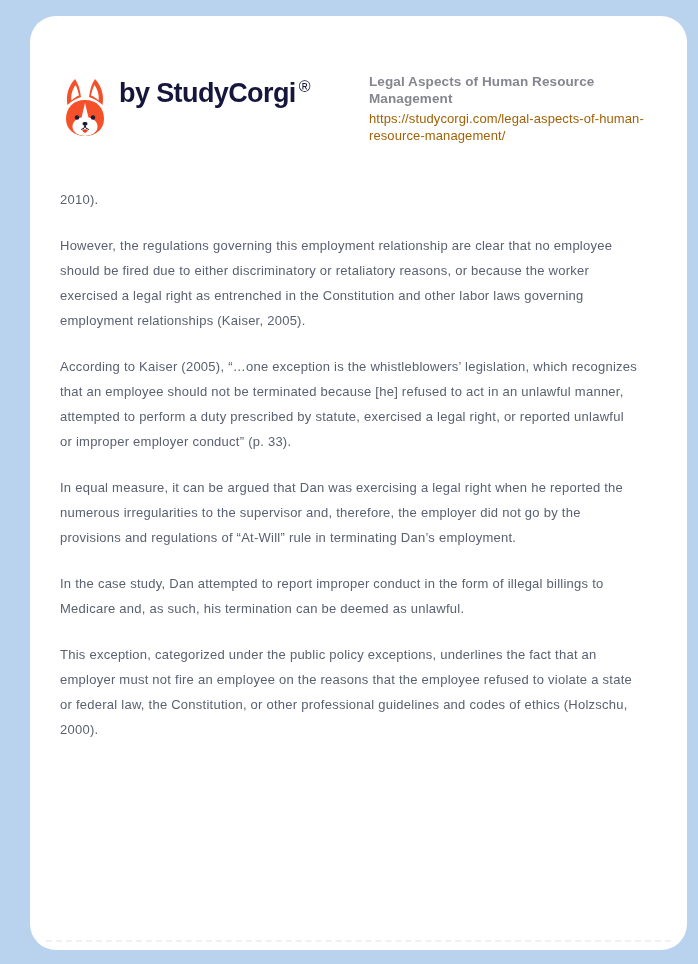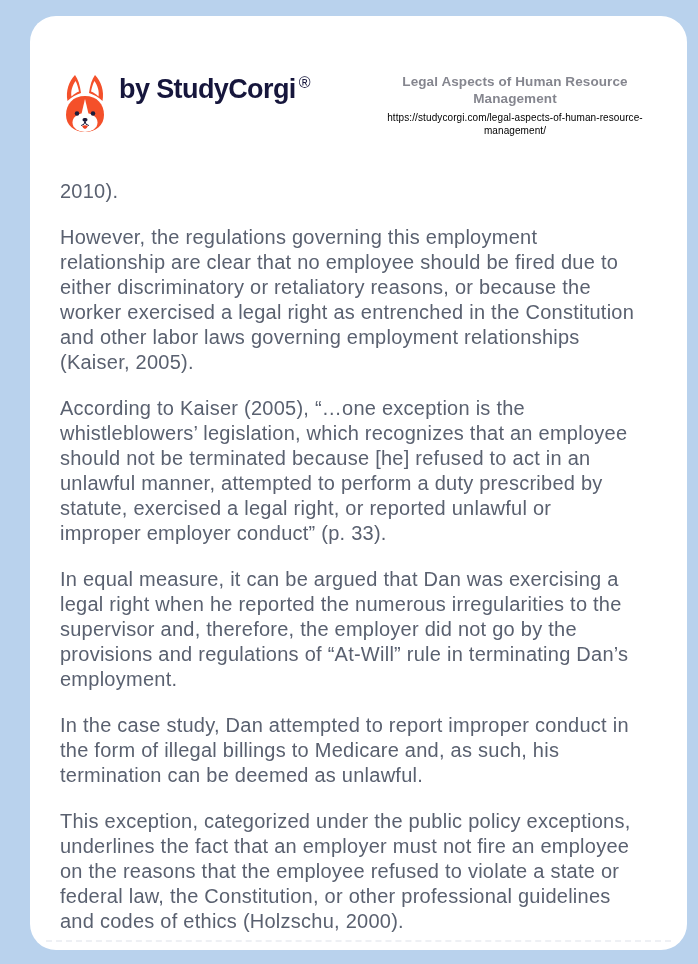--- a/index.html
+++ b/index.html
@@ -46,44 +46,44 @@
     white-space: nowrap;
   }
   .regmark {
     font-size: 16px;
     font-weight: normal;
     color: #16163c;
     vertical-align: 10px;
     margin-left: 3px;
   }
   .doc-meta {
-    text-align: center;
+    text-align: left;
     max-width: 292px;
   }
   .doc-title {
     font-size: 13.5px;
     font-weight: bold;
     color: #85868f;
     letter-spacing: 0.1px;
     line-height: 1.25;
     margin-bottom: 3px;
   }
   .doc-url {
-    font-size: 10px;
-    color: #000000;
+    font-size: 13px;
+    color: #a16207;
     line-height: 1.3;
     letter-spacing: 0.1px;
     overflow-wrap: anywhere;
   }
   .article {
     margin-top: 42px;
     padding: 0 42px 0 30px;
   }
   .article p {
-    font-size: 20px;
+    font-size: 13px;
     line-height: 25px;
     letter-spacing: 0.25px;
     color: #5a6170;
     margin: 0 8px 21px 0;
   }
 </style>
 </head>
 <body>
 
 <div class="page">

